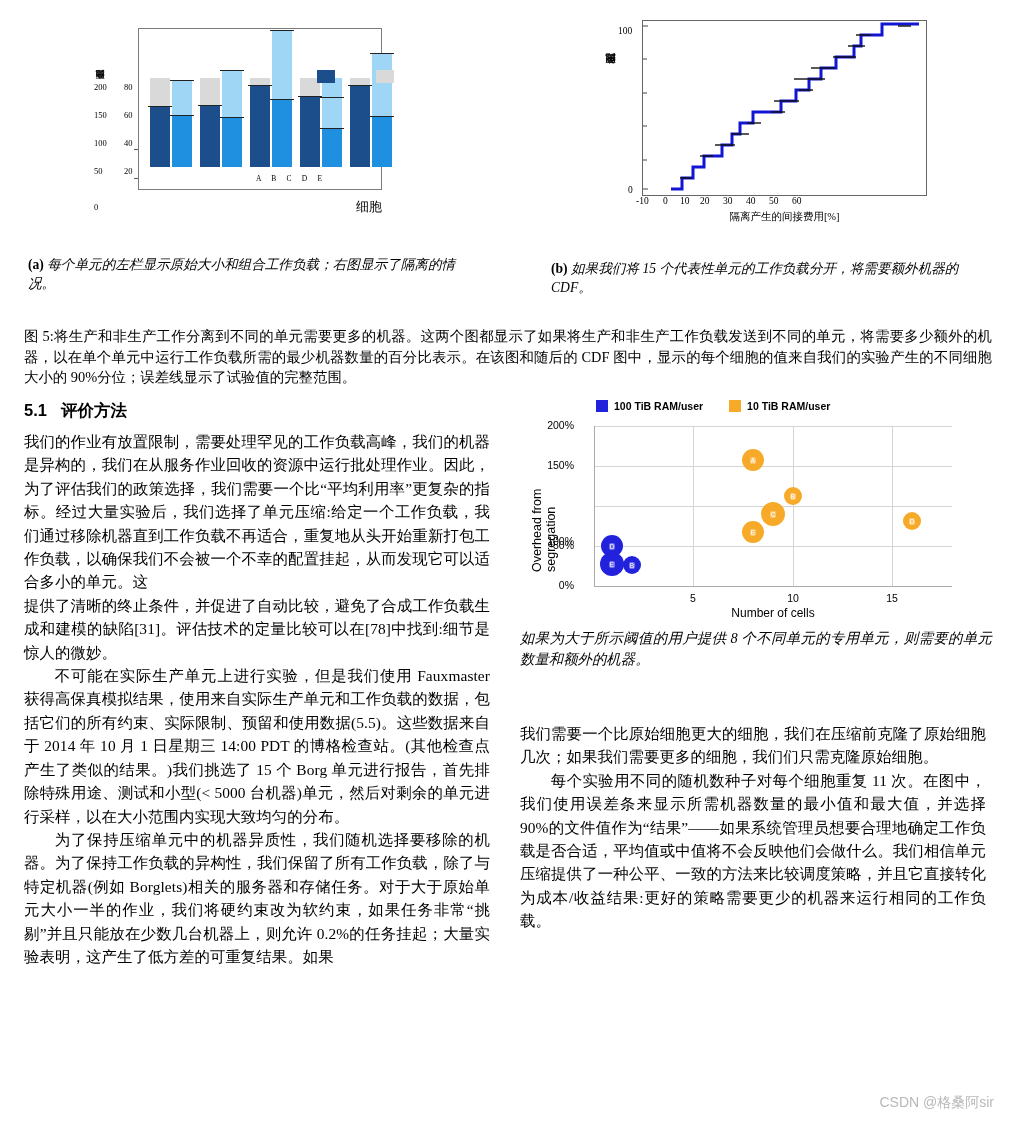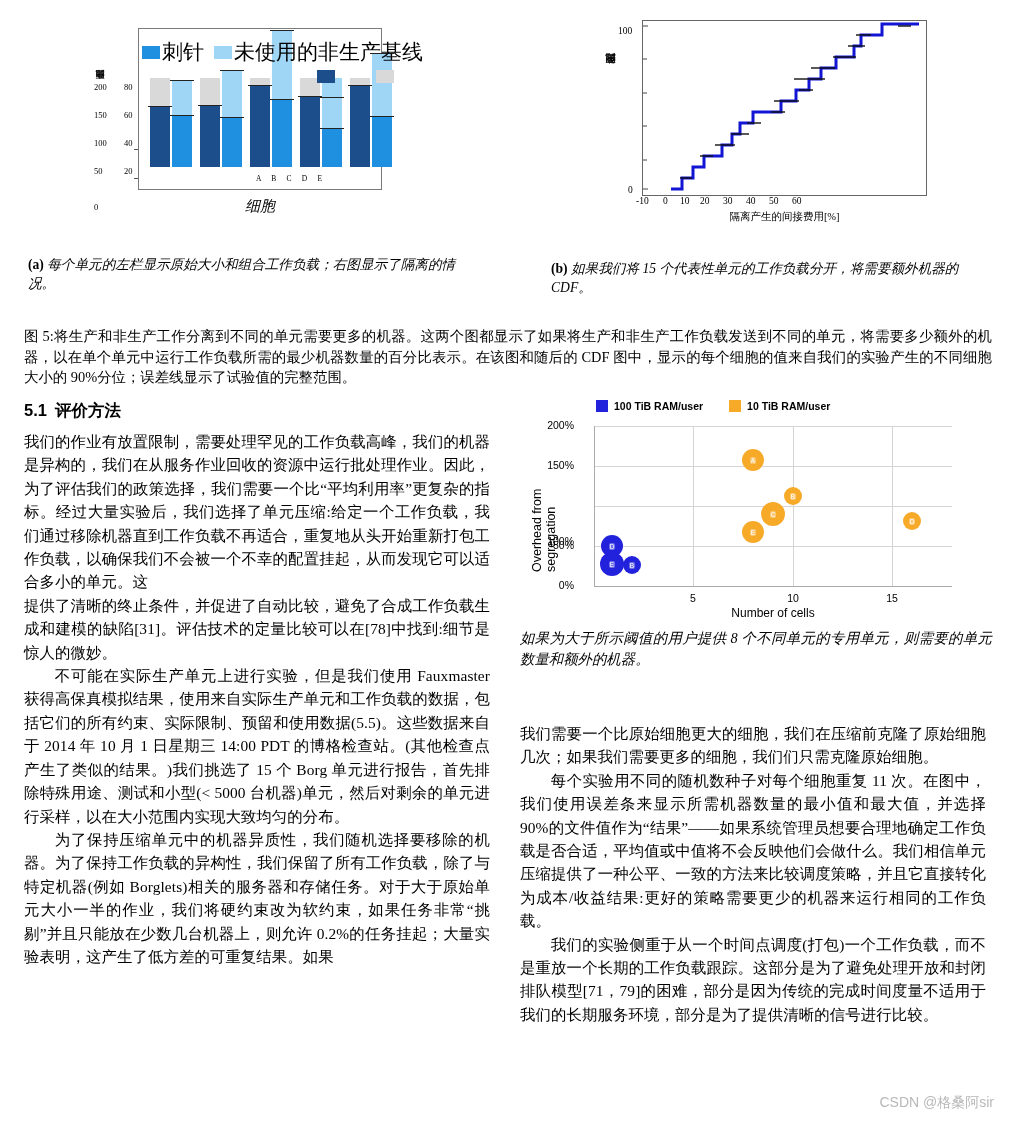--- a/index.html
+++ b/index.html
@@ -30,21 +30,21 @@
   .figcap{
     font-size:14.4px;
     line-height:20.5px;
     text-align:justify;
   }
   .sec-head{
     font-weight:bold;
     font-size:16.5px;
     font-family:"Liberation Sans","DejaVu Sans",sans-serif;
   }
-  .sec-head .num{margin-right:8px;}
+  .sec-head .num{margin-right:14px;}
 
   
   #fig5a{position:absolute;left:98px;top:28px;width:284px;height:190px;}
   .barplot-frame{
     position:absolute;left:40px;top:0;right:0;bottom:28px;
     border:1px solid #7b7b7b;border-left:none;
     box-sizing:border-box;
   }
   .bargroup{position:absolute;bottom:22px;}
   .bar{position:absolute;bottom:0;width:20px;}
@@ -57,21 +57,21 @@
   .ylab-right{
     position:absolute;font-size:8.5px;font-family:"Liberation Serif",serif;
     color:#000;
   }
   .ytitle{
     position:absolute;left:-4px;top:58px;
     font-size:9px;writing-mode:vertical-rl;transform:rotate(180deg);
     font-family:"Liberation Serif",serif;
   }
   .xtitle{
-    position:absolute;width:100%;text-align:center;bottom:-2px;font-size:15px;font-style:italic;
+    position:absolute;width:100%;text-align:right;bottom:-2px;font-size:13px;
   }
   .cellticks{
     position:absolute;font-size:7.5px;letter-spacing:4.2px;
   }
   .legend5{
     position:absolute;left:44px;top:10px;display:flex;align-items:center;
     gap:0px;font-size:21px;white-space:nowrap;
   }
   .lg-sw{display:inline-block;width:18px;height:13px;vertical-align:middle;margin-right:2px;}
   .tickmark{position:absolute;width:4px;height:1px;background:#555;left:36px;}
@@ -213,26 +213,20 @@
           <div class="errbar" style="bottom:50px;"></div>
           <div class="errbar" style="bottom:113px;"></div>
         </div>
       </div>
 
       <div class="cellticks" style="left:118px;bottom:6px;margin-top:16px;">A B C D E</div>
     </div>
 
     <div class="xtitle" style="left:40px;width:244px;bottom:2px;">细胞</div>
 
-    <div class="legend5">
-      <span class="lg-sw" style="background:#1f8fe0;"></span>
-      <span style="margin-right:10px;">刺针</span>
-      <span class="lg-sw" style="background:#9fd5f5;"></span>
-      <span>未使用的非生产基线</span>
-    </div>
     <span class="lg-sw" style="position:absolute;left:219px;top:42px;background:#1c4e8c;"></span>
     <span class="lg-sw" style="position:absolute;left:278px;top:42px;background:#d9d9d9;"></span>
   </div>
 
   <div id="fig5b">
     <div class="cdf-ytitle">细胞百分比</div>
     <div class="cdf-ylab" style="left:18px;top:12px;">100</div>
     <div class="cdf-ylab" style="left:28px;top:171px;">0</div>
 
     <div class="cdf-frame">
@@ -373,18 +367,17 @@
     <div class="f6-xtitle">Number of cells</div>
   </div>
 
   <div style="position:absolute;left:520px;top:628px;width:472px;">
     <div class="figcap" style="font-style:italic;">如果为大于所示阈值的用户提供 8 个不同单元的专用单元，则需要的单元数量和额外的机器。</div>
   </div>
 
   <div style="position:absolute;left:520px;top:722px;width:466px;">
     <p class="body-text" style="margin:0;">我们需要一个比原始细胞更大的细胞，我们在压缩前克隆了原始细胞几次；如果我们需要更多的细胞，我们们只需克隆原始细胞。</p>
     <p class="body-text indent" style="margin:0;">每个实验用不同的随机数种子对每个细胞重复 11 次。在图中，我们使用误差条来显示所需机器数量的最小值和最大值，并选择 90%的文件值作为“结果”——如果系统管理员想要合理地确定工作负载是否合适，平均值或中值将不会反映他们会做什么。我们相信单元压缩提供了一种公平、一致的方法来比较调度策略，并且它直接转化为成本/收益结果:更好的策略需要更少的机器来运行相同的工作负载。</p>
-    <p class="body-text indent" style="margin:0;">我们的实验侧重于从一个时间点调度(打包)一个工作负载，而不是重放一个长期的工作负载跟踪。这部分是为了避免处理开放和封闭排队模型[71，79]的困难，部分是因为传统的完成时间度量不适用于我们的长期服务环境，部分是为了提供清晰的信号进行比较。</p>
   </div>
 
   <div class="watermark">CSDN @格桑阿sir</div>
 
 </div>
 
 </body></html>

